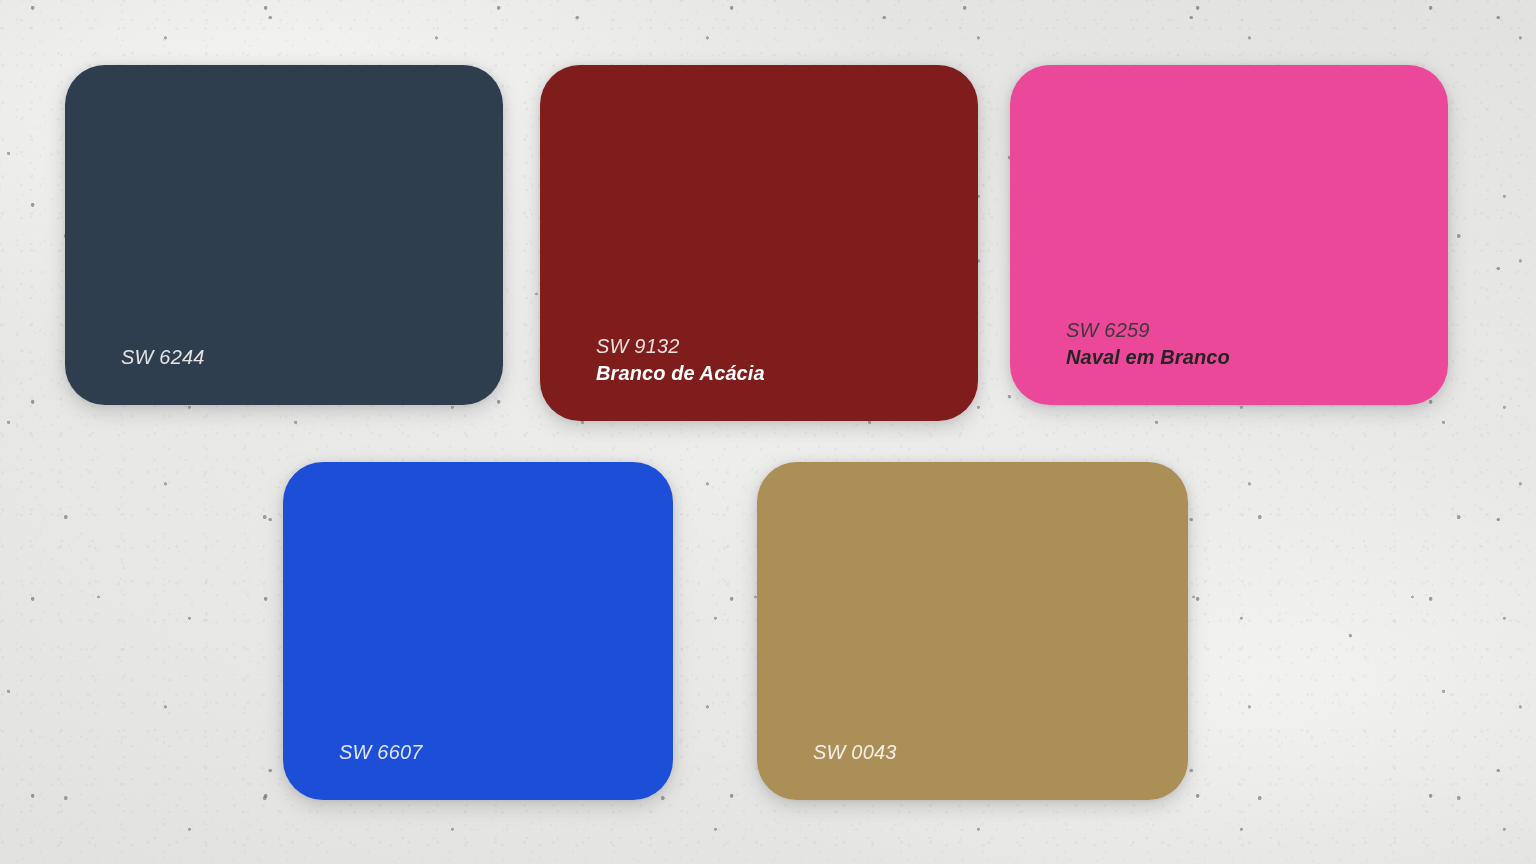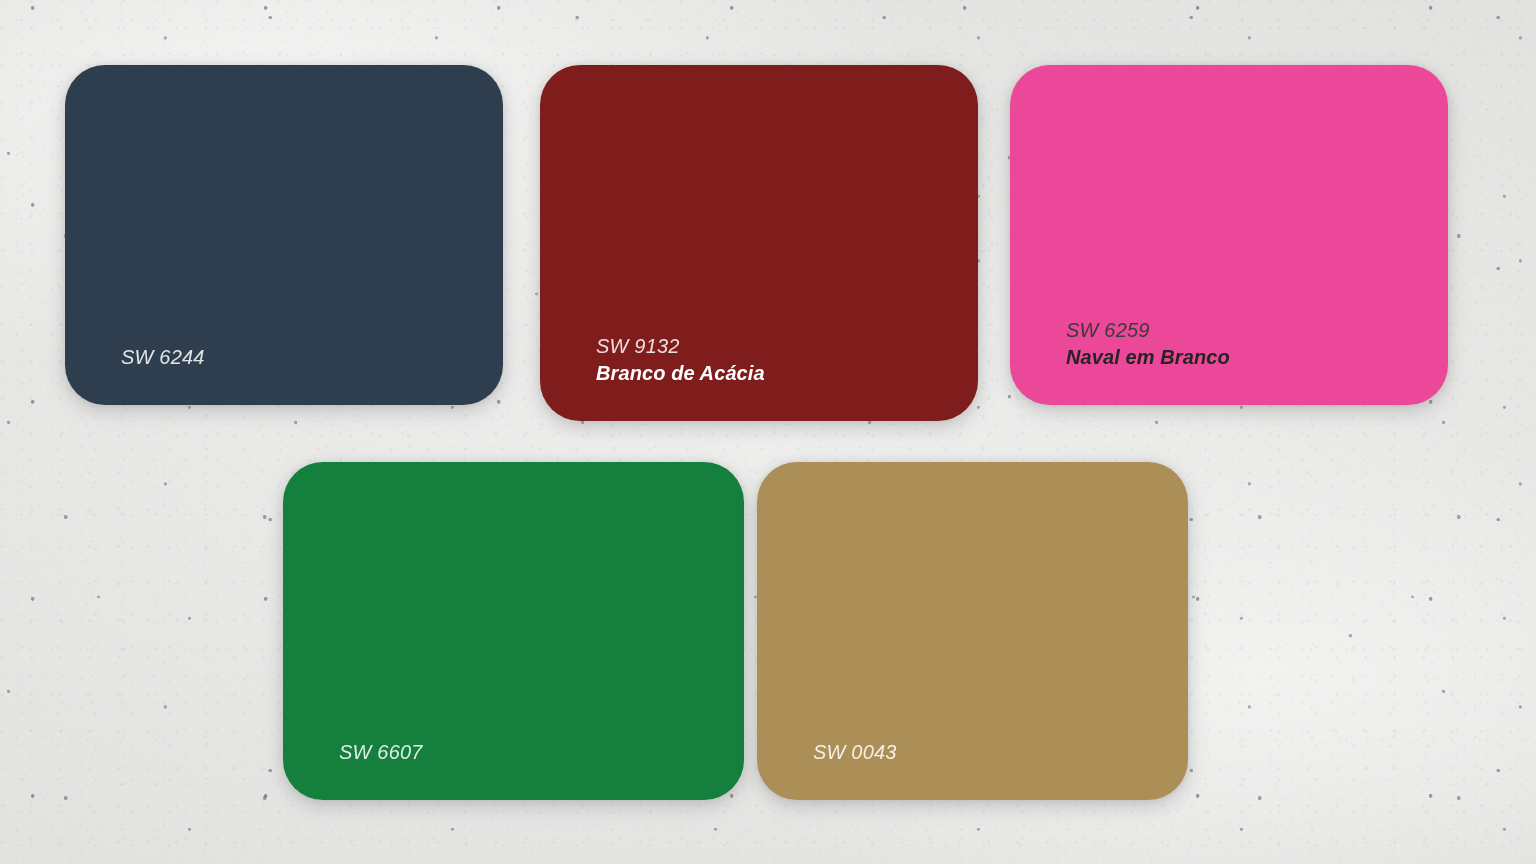--- a/index.html
+++ b/index.html
@@ -123,21 +123,21 @@
           <span class="swatch-code">SW 9132</span>
           <span class="swatch-name">Branco de Acácia</span>
         </div>
       </div>
       <div class="swatch-card text-dark" style="left: 1010px; top: 65px; width: 438px; height: 340px; background-color: #ec4899;">
         <div class="swatch-label">
           <span class="swatch-code">SW 6259</span>
           <span class="swatch-name">Naval em Branco</span>
         </div>
       </div>
-      <div class="swatch-card text-light" style="left: 283px; top: 462px; width: 461px; height: 338px; background-color: #15803d;">
+      <div class="swatch-card text-light" style="left: 283px; top: 462px; width: 390px; height: 338px; background-color: #1d4ed8;">
         <div class="swatch-label">
           <span class="swatch-code">SW 6607</span>
         </div>
       </div>
       <div class="swatch-card text-light" style="left: 757px; top: 462px; width: 431px; height: 338px; background-color: rgb(172, 143, 87);">
         <div class="swatch-label">
           <span class="swatch-code">SW 0043</span>
         </div>
       </div>
     </div>

